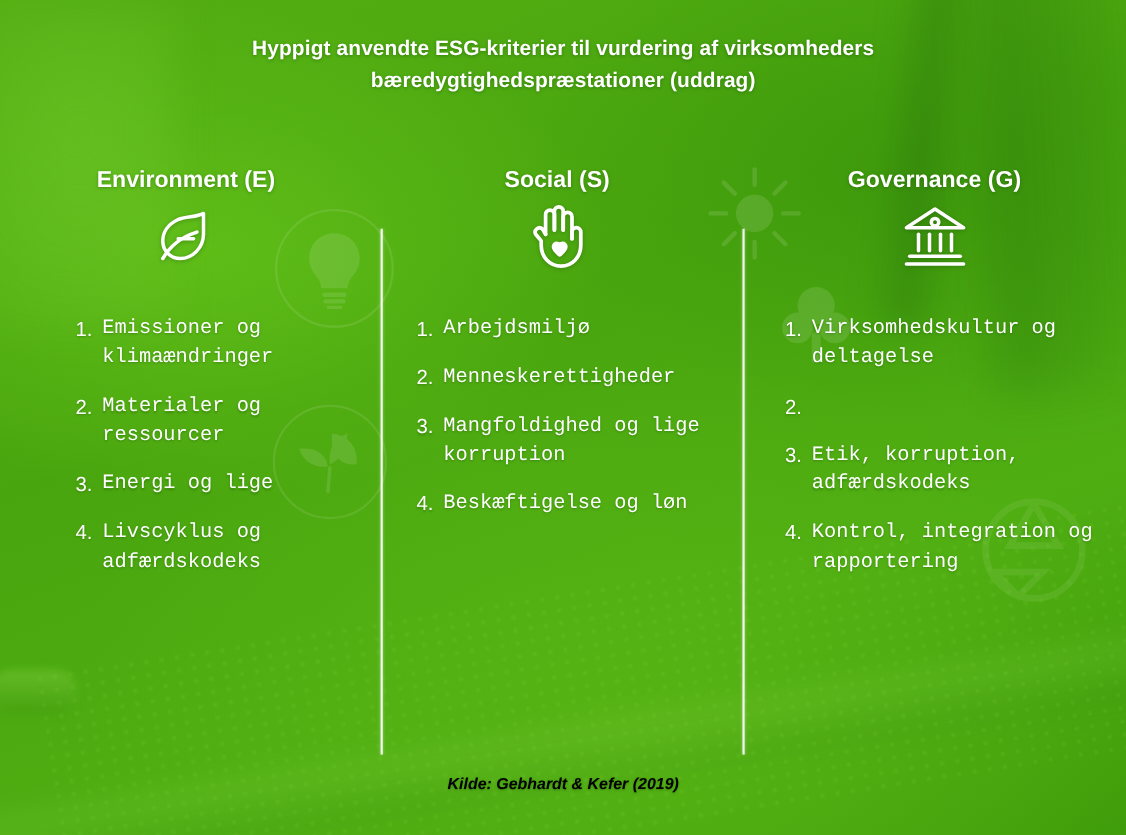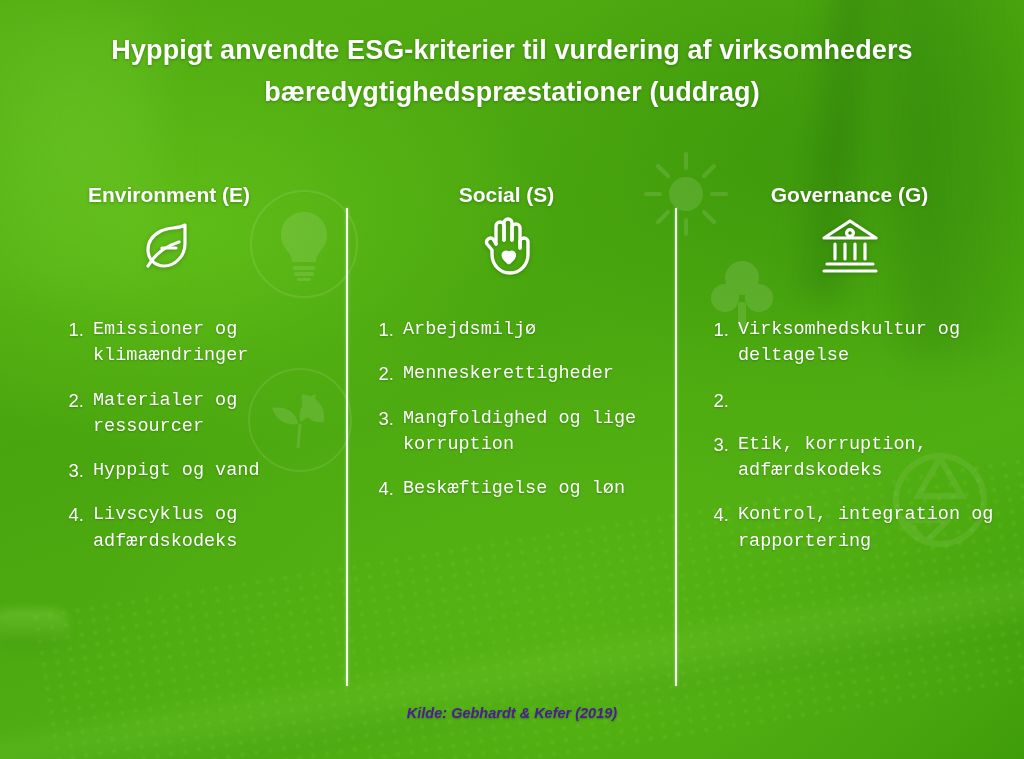--- a/index.html
+++ b/index.html
@@ -84,35 +84,35 @@
   .wm-ring {
     position:absolute; border:2px solid rgba(255,255,255,.10);
     border-radius:50%;
   }
 
   
   .title {
     position:absolute; top:30px; left:0; width:1024px;
     text-align:center;
     color:#ffffff;
-    font-size:27px; font-weight:bold;
+    font-size:19px; font-weight:bold;
     line-height:1.55;
     letter-spacing:.1px;
     text-shadow:0 1px 3px rgba(20,70,5,.45);
     padding:0 60px;
   }
 
   
   .columns {
     position:absolute; top:152px; left:0; width:1024px; height:560px;
     display:flex;
   }
   .col {
     position:relative;
-    display:flex; flex-direction:column; align-items:center;margin-top:31px;
+    display:flex; flex-direction:column; align-items:center;
   }
   .col-env  { width:338px; }
   .col-soc  { width:337px; }
   .col-gov  { width:349px; }
 
   .col-head {
     color:#ffffff;
     font-size:21px;
     font-weight:bold;
     text-shadow:0 1px 3px rgba(20,70,5,.4);
@@ -162,21 +162,21 @@
     background:rgba(255,255,255,.92);
     box-shadow:0 0 3px rgba(255,255,255,.45);
   }
   #divider-1 { left:346px; }
   #divider-2 { left:675px; }
 
   
   .source {
     position:absolute; top:705px; left:0; width:1024px;
     text-align:center;
-    color:#4c1d95;
+    color:#000000;
     font-size:14.5px;
     font-style:italic;
     font-weight:bold;
     text-shadow:0 1px 2px rgba(20,70,5,.4);
   }
 </style>
 </head>
 <body>
 
 <div id="infographic">
@@ -265,21 +265,21 @@
         <li>
           <span class="num">1.</span>
           <span class="txt">Emissioner og klimaændringer</span>
         </li>
         <li>
           <span class="num">2.</span>
           <span class="txt">Materialer og ressourcer</span>
         </li>
         <li>
           <span class="num">3.</span>
-          <span class="txt">Hyppigt og vand</span>
+          <span class="txt">Energi og lige</span>
         </li>
         <li>
           <span class="num">4.</span>
           <span class="txt">Livscyklus og adfærdskodeks</span>
         </li>
       </ol>
     </div>
 
     <div class="col col-soc">
       <div class="col-head">Social (S)</div>

